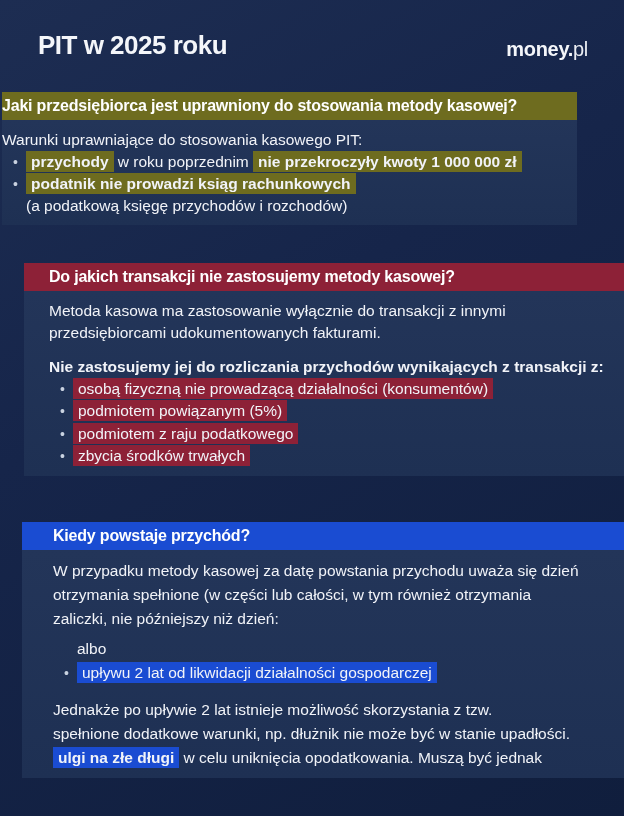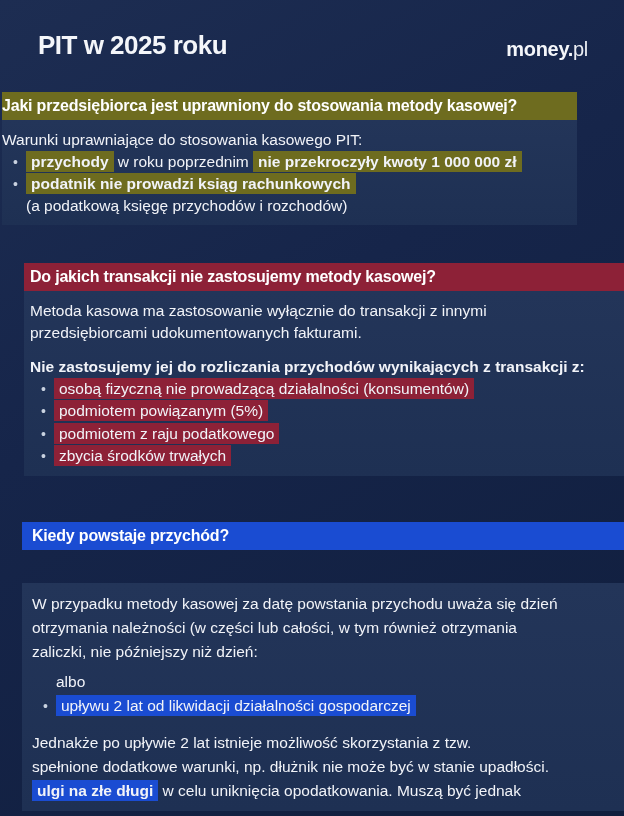--- a/index.html
+++ b/index.html
@@ -30,23 +30,23 @@
   }
   .panel{
     background:linear-gradient(180deg,#233559 0%,#1e3053 100%);
     padding-top:9px;padding-bottom:8px;
   }
   
   .s1{margin:31px 47px 0 2px;}
   .s1 .band,.s1 .panel{}
   
   .s2{margin:38px 0 0 24px;}
-  .s2 .band,.s2 .panel{padding-left:6px;}
+  .s2 .band,.s2 .panel{padding-left:25px;}
   .s3{margin:46px 0 0 22px;}
-  .s3 .band,.s3 .panel{padding-left:10px;margin-top:33px;}
+  .s3 .band,.s3 .panel{padding-left:31px;}
 
   .line{white-space:nowrap;font-size:15.5px;line-height:22px;color:#f1f3f8;}
   .s2 .line{line-height:21.5px;}
   .s3 .line{line-height:24px;}
   .line.bullet{padding-left:11px;}
   .line.cont{padding-left:24px;}
   .marker{display:inline-block;width:13px;color:#c9d2e0;font-size:14px;}
   .hl{background:var(--accent);padding:2px 5px;}
   .b{font-weight:bold;}
   .line.spacer{height:13px;line-height:13px;}
@@ -81,21 +81,21 @@
       <div class="line bullet"><span class="marker">•</span><span class="hl">podmiotem powiązanym (5%)</span></div>
       <div class="line bullet"><span class="marker">•</span><span class="hl">podmiotem z raju podatkowego</span></div>
       <div class="line bullet"><span class="marker">•</span><span class="hl">zbycia środków trwałych</span></div>
     </div>
 </section>
 
 <section class="s3" style="--accent: #1a4cd2;">
   <div class="band">Kiedy powstaje przychód?</div>
   <div class="panel panel-body">
       <div class="line text"><span>W przypadku metody kasowej za datę powstania przychodu uważa się dzień</span></div>
-      <div class="line text"><span>otrzymania należności (w części lub całości, w tym również otrzymania</span></div>
+      <div class="line text"><span>otrzymania spełnione (w części lub całości, w tym również otrzymania</span></div>
       <div class="line text"><span>zaliczki, nie późniejszy niż dzień:</span></div>
       <div class="line spacer_sm"></div>
       <div class="line cont"><span>albo</span></div>
       <div class="line bullet"><span class="marker">•</span><span class="hl">upływu 2 lat od likwidacji działalności gospodarczej</span></div>
       <div class="line spacer"></div>
       <div class="line text"><span>Jednakże po upływie 2 lat istnieje możliwość skorzystania z tzw.</span></div>
       <div class="line text"><span>spełnione dodatkowe warunki, np. dłużnik nie może być w stanie upadłości.</span></div>
       <div class="line text"><span class="hl b">ulgi na złe długi</span><span> w celu uniknięcia opodatkowania. Muszą być jednak</span></div>
     </div>
 </section>

